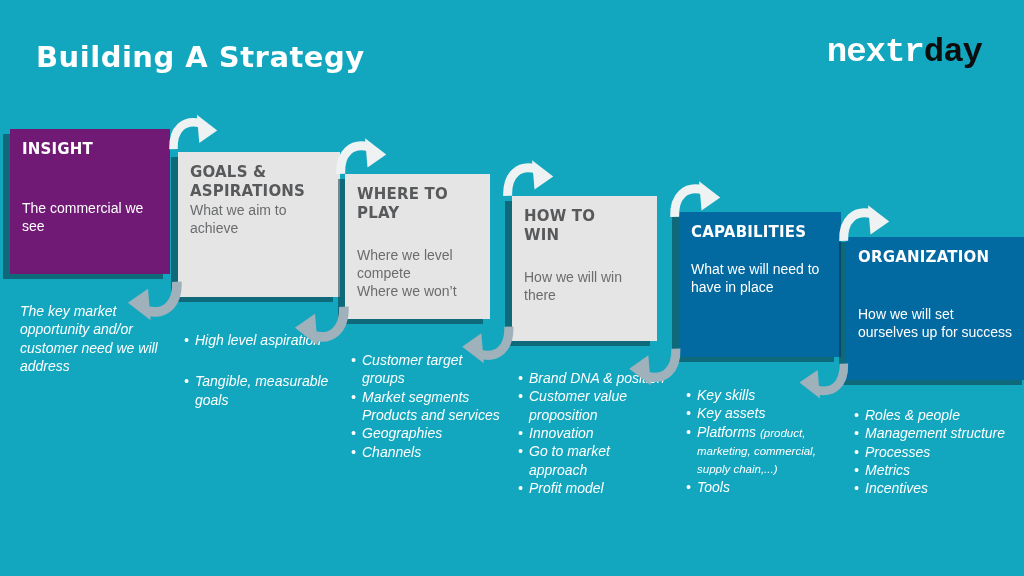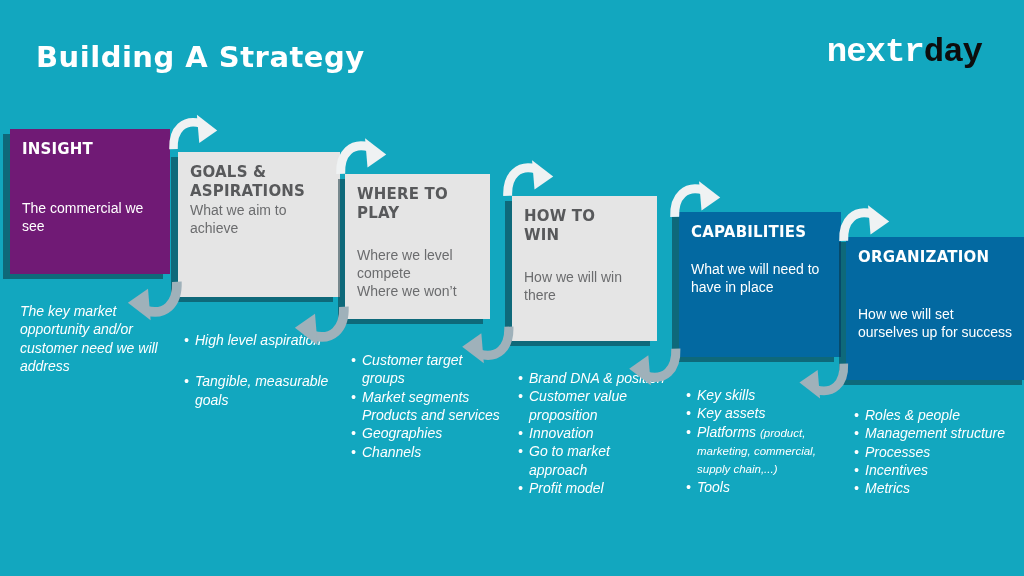--- a/index.html
+++ b/index.html
@@ -119,22 +119,22 @@
 <ul class="notes" style="left:686px;top:386px;width:165px">
   <li class="b">Key skills</li>
   <li class="b">Key assets</li>
   <li class="b"><span>Platforms</span> <span class="small">(product, marketing, commercial, supply chain,...)</span></li>
   <li class="b">Tools</li>
 </ul>
 <ul class="notes" style="left:854px;top:406px;width:158px">
   <li class="b">Roles &amp; people</li>
   <li class="b">Management structure</li>
   <li class="b">Processes</li>
+  <li class="b">Metrics</li>
   <li class="b">Incentives</li>
-  <li class="b">Metrics</li>
 </ul>
 
 <svg class="arrow top" style="left:168px;top:112px" width="50" height="40" viewBox="0 0 64 48">
   <path d="M7 46 C6 20 21 7 42 13" fill="none" stroke-width="11"></path>
     <polygon points="37,2 63,22 40,38"></polygon>
 </svg>
 <svg class="arrow top" style="left:335px;top:135px" width="52" height="42" viewBox="0 0 64 48">
   <path d="M7 46 C6 20 21 7 42 13" fill="none" stroke-width="11"></path>
     <polygon points="37,2 63,22 40,38"></polygon>
 </svg>

